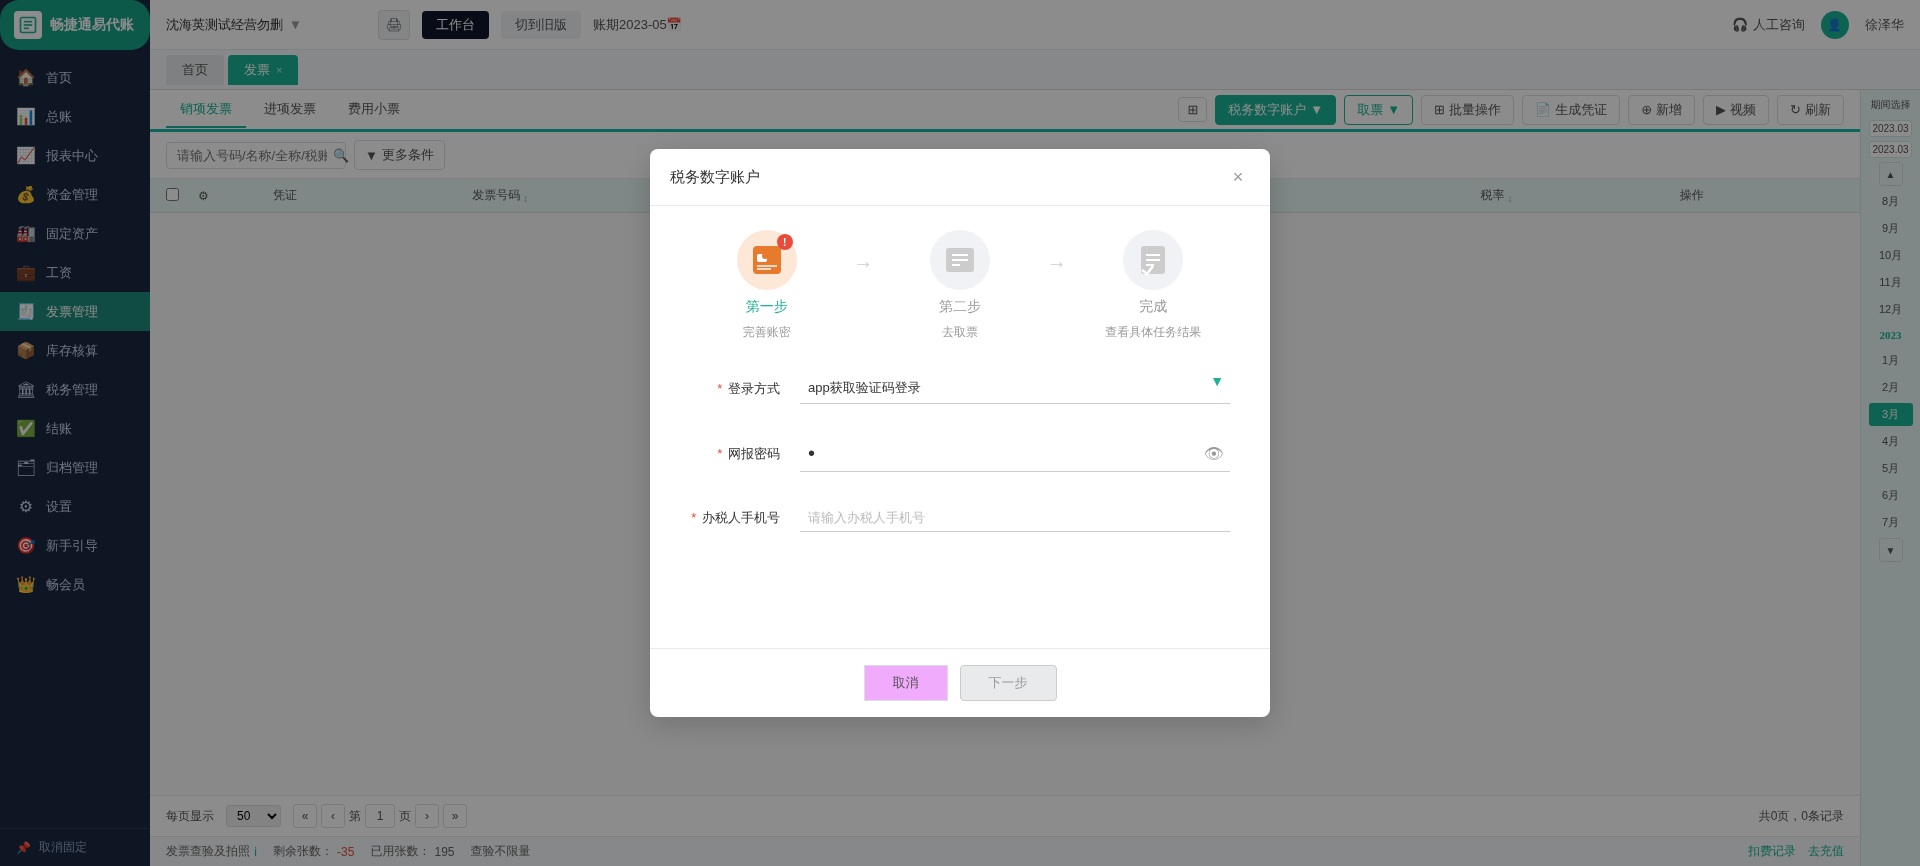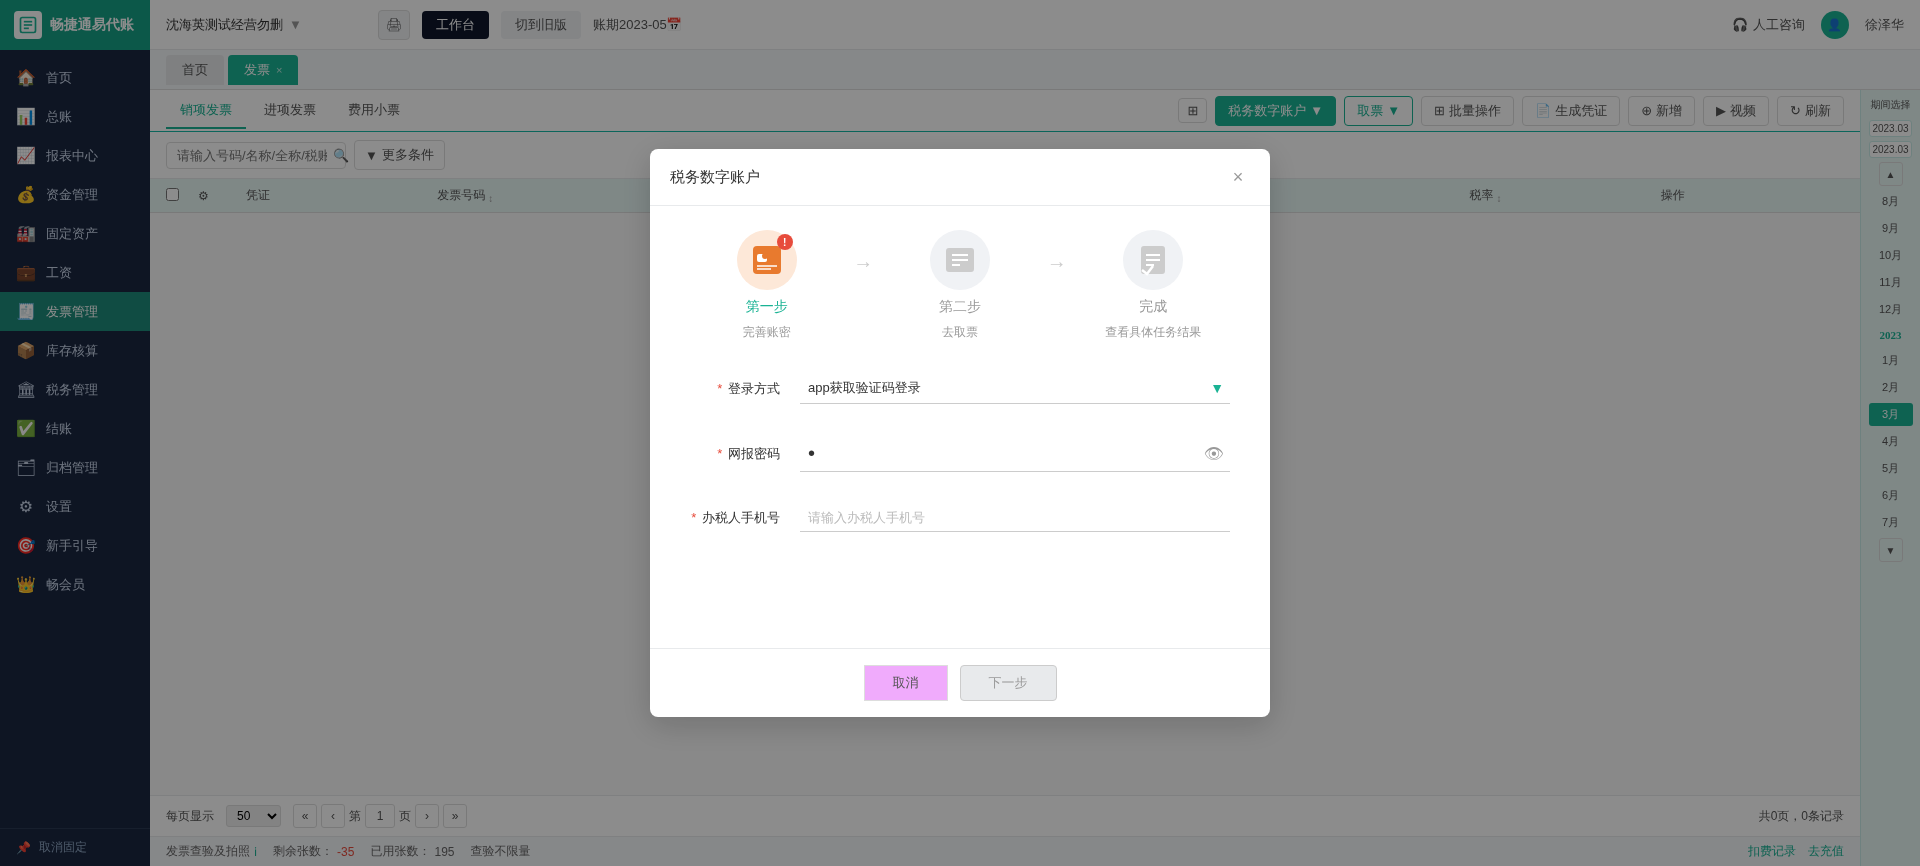--- a/index.html
+++ b/index.html
@@ -18,20 +18,21 @@
     .sidebar-logo {
       background: #16a085;
       padding: 10px 14px;
       display: flex;
       align-items: center;
       gap: 8px;
       color: #fff;
       font-size: 14px;
       font-weight: bold;
       height: 50px;
+      border-radius: 19px;
     }
     .sidebar-logo-icon {
       width: 28px; height: 28px;
       background: #fff;
       border-radius: 4px;
       display: flex; align-items: center; justify-content: center;
     }
     .sidebar-logo-icon svg { width: 20px; height: 20px; }
     .sidebar-nav { flex: 1; overflow-y: auto; padding: 8px 0; }
     .sidebar-item {
@@ -160,21 +161,21 @@
       flex-direction: column;
       overflow: hidden;
       background: #fff;
     }
 
     
     .sub-tabnav {
       display: flex;
       align-items: center;
       padding: 0 16px;
-      border-bottom: 1px solid #14b8a6;
+      border-bottom: 3px solid #14b8a6;
       height: 42px;
       gap: 4px;
       background: #fff;
     }
     .sub-tab {
       padding: 8px 14px;
       font-size: 13px;
       cursor: pointer;
       color: #555;
       border-bottom: 2px solid transparent;
@@ -249,21 +250,21 @@
     .table-header {
       display: flex;
       align-items: center;
       background: #e8f7f5;
       padding: 8px 16px;
       border-bottom: 1px solid #ddd;
       font-size: 12px;
       color: #555;
       gap: 8px;
     }
-    .th-cell { display: flex; align-items: flex-end; gap: 3px; }
+    .th-cell { display: flex; align-items: flex-end; gap: 3px; margin-left: 27px; }
     .th-sort { color: #999; font-size: 10px; }
 
     
     .right-panel {
       width: 60px;
       background: #e8f7f5;
       border-left: 1px solid #c8ece8;
       display: flex;
       flex-direction: column;
       align-items: center;
@@ -466,21 +467,20 @@
       font-size: 13px;
       outline: none;
       background: transparent;
       color: #333;
     }
     .form-control::placeholder { color: #bbb; }
     .form-select-wrap {
       flex: 1;
       position: relative;
       display: flex;
-      align-items: center;
       border-bottom: 1px solid #ccc;
     }
     .form-select-val {
       flex: 1;
       padding: 6px 8px;
       font-size: 13px;
       color: #333;
     }
     .form-select-arrow {
       color: #1ab394;

